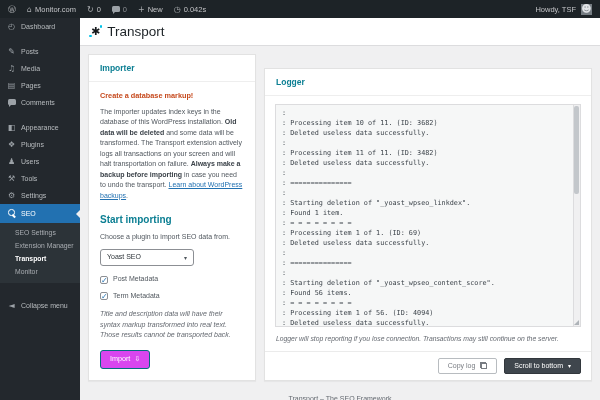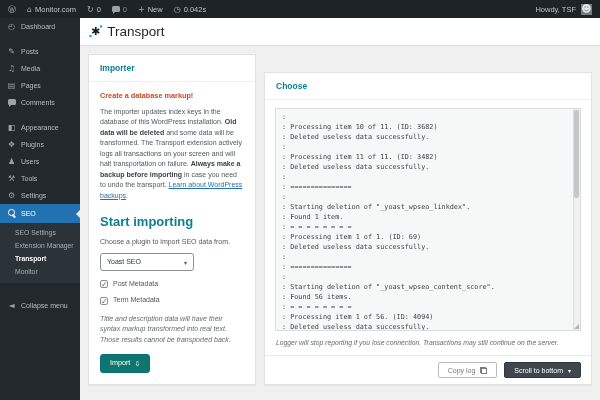--- a/index.html
+++ b/index.html
@@ -66,34 +66,34 @@
   .content { display:flex; align-items:flex-end; gap:8px; padding:8px; }
   .card { background:#fff; border:1px solid #e2e2e2; box-shadow:0 1px 1px rgba(0,0,0,.04); }
   .card-header { padding:8px 11px; border-bottom:1px solid #eeeeee; font-size:8.5px;
     font-weight:600; color:#0c7f93; }
   .card-body { padding:9px 11px 11px; font-size:7px; color:#50575e; line-height:1.5; }
 
   .importer-card { width:168px; flex:none; }
   .logger-card { flex:1; }
 
   .warn-heading { color:#c64a1e; font-size:7.3px; font-weight:700; margin-bottom:5px; }
-  .sub-heading { color:#0c7f93; font-size:13px; font-weight:700; margin:11px 0 5px; }
+  .sub-heading { color:#0c7f93; font-size:10px; font-weight:700; margin:11px 0 5px; }
   .desc b { color:#3c434a; }
   .link { color:#2271b1; text-decoration:underline; cursor:pointer; }
 
   .select { display:flex; justify-content:space-between; align-items:center; width:94px;
     border:1px solid #8c8f94; border-radius:3px; padding:2.5px 6px; background:#fff;
     color:#2c3338; margin:6px 0 8px; cursor:pointer; font-size:7px; }
   .select .chev { font-family:"DejaVu Sans", sans-serif; font-size:6px; color:#50575e; }
   .checkrow { display:flex; align-items:center; gap:5px; margin:6px 0; }
   .checkbox { width:8px; height:8px; border:1px solid #8c8f94; border-radius:2px;
     background:#fff; color:#2271b1; font-size:8px; line-height:7px; text-align:center;
     cursor:pointer; font-family:"DejaVu Sans", sans-serif; flex:none; }
   .import-note { font-style:italic; color:#646970; margin-top:8px; }
-  .btn-primary { display:inline-flex; align-items:center; gap:4px; background:#0f766e;
+  .btn-primary { display:inline-flex; align-items:center; gap:4px; background:#d946ef;
     border:1px solid #046d7e; color:#fff; border-radius:3px; padding:3px 9px;
     font-size:7.2px; margin-top:9px; cursor:pointer; }
   .btn-primary .bico { font-family:"DejaVu Sans", sans-serif; font-size:7px; }
 
   .log-wrap { padding:8px 10px 0; }
   .log-box { position:relative; background:#f6f7f7; border:1px solid #dcdcde;
     height:223px; overflow:hidden; }
   .log-pre { font-family:"DejaVu Sans Mono", monospace; font-size:6.8px;
     line-height:10px; color:#3c434a; padding:3px 6px; white-space:pre; }
   .log-scrollbar { position:absolute; top:0; right:0; bottom:0; width:7px;
@@ -247,21 +247,21 @@
         </div>
         <div class="import-note">Title and description data will have their syntax markup transformed into real text. Those results cannot be transported back.</div>
         <div class="btn-primary">
           <span>Import</span>
           <span class="bico">⇩</span>
         </div>
       </div>
     </div>
 
     <div class="card logger-card">
-      <div class="card-header">Choose</div>
+      <div class="card-header">Logger</div>
       <div class="log-wrap">
         <div class="log-box">
           <div class="log-pre">:
 : Processing item 10 of 11. (ID: 3682)
 : Deleted useless data successfully.
 :
 : Processing item 11 of 11. (ID: 3482)
 : Deleted useless data successfully.
 :
 : ===============

